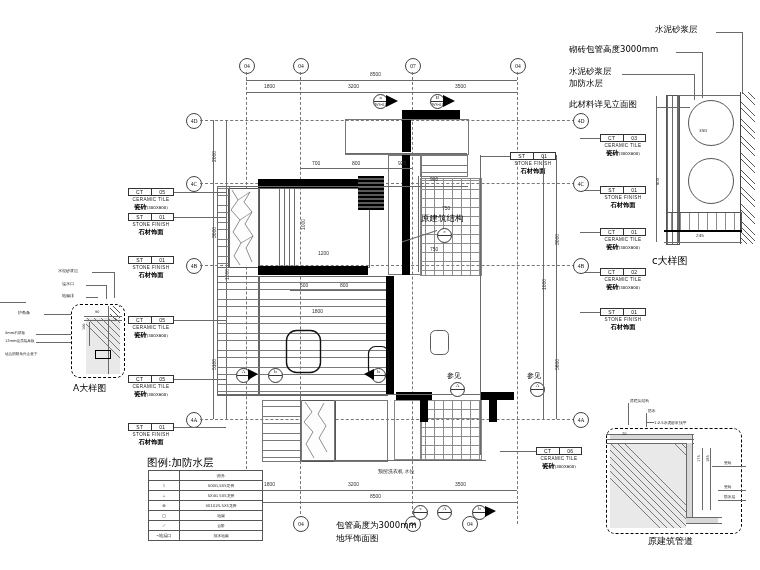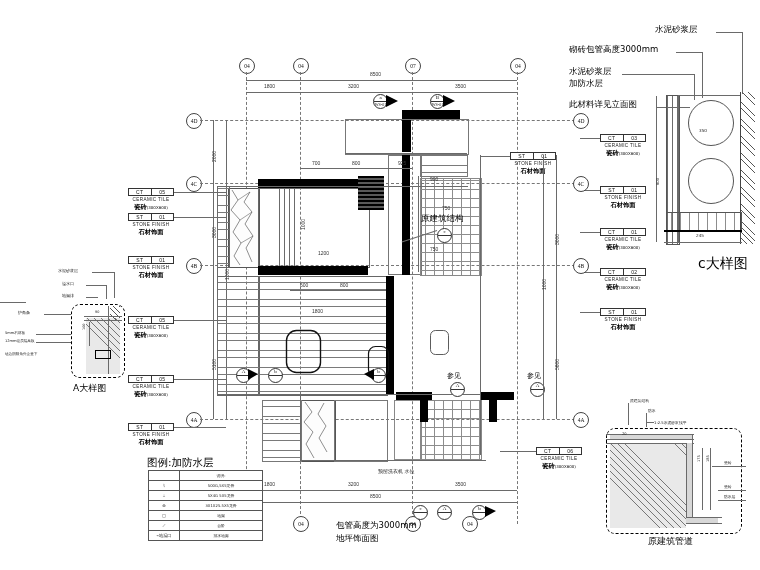--- a/index.html
+++ b/index.html
@@ -115,21 +115,21 @@
     <div class="cn-tiny" style="left:699px;top:128px;">350</div>
 
     <div class="tilefine2" style="left:666px;top:212px;width:74px;height:18px;border:0.6px solid #555;"></div>
     <div class="ln" style="left:664px;top:230px;width:78px;height:1.6px;"></div>
 
     <div class="thin-h" style="left:664px;top:242px;width:78px;"></div>
     <div class="cn-tiny" style="left:696px;top:233px;">245</div>
 
     <div class="thin-v" style="left:656px;top:96px;height:146px;"></div>
     <div class="dimtext vert" style="left:655px;top:185px;font-size:4.2px;">800</div>
-    <div class="cn-note" style="left:698px;top:254px;font-size:14px;">c大样图</div>
+    <div class="cn-note" style="left:652px;top:254px;font-size:10px;">c大样图</div>
   </div>
 
   <div>
     <div class="cn-tiny" style="left:630px;top:399px;font-size:3.8px;">原建筑结构</div>
     <div class="cn-tiny" style="left:648px;top:409px;font-size:3.8px;">防水</div>
     <div class="cn-tiny" style="left:654px;top:421px;font-size:3.8px;">1:2.5水泥砂浆找平</div>
     <div class="thin-v" style="left:628px;top:403px;height:22px;"></div>
     <div class="thin-v" style="left:646px;top:413px;height:14px;"></div>
     <div class="thin-h" style="left:646px;top:422px;width:8px;"></div>
 

